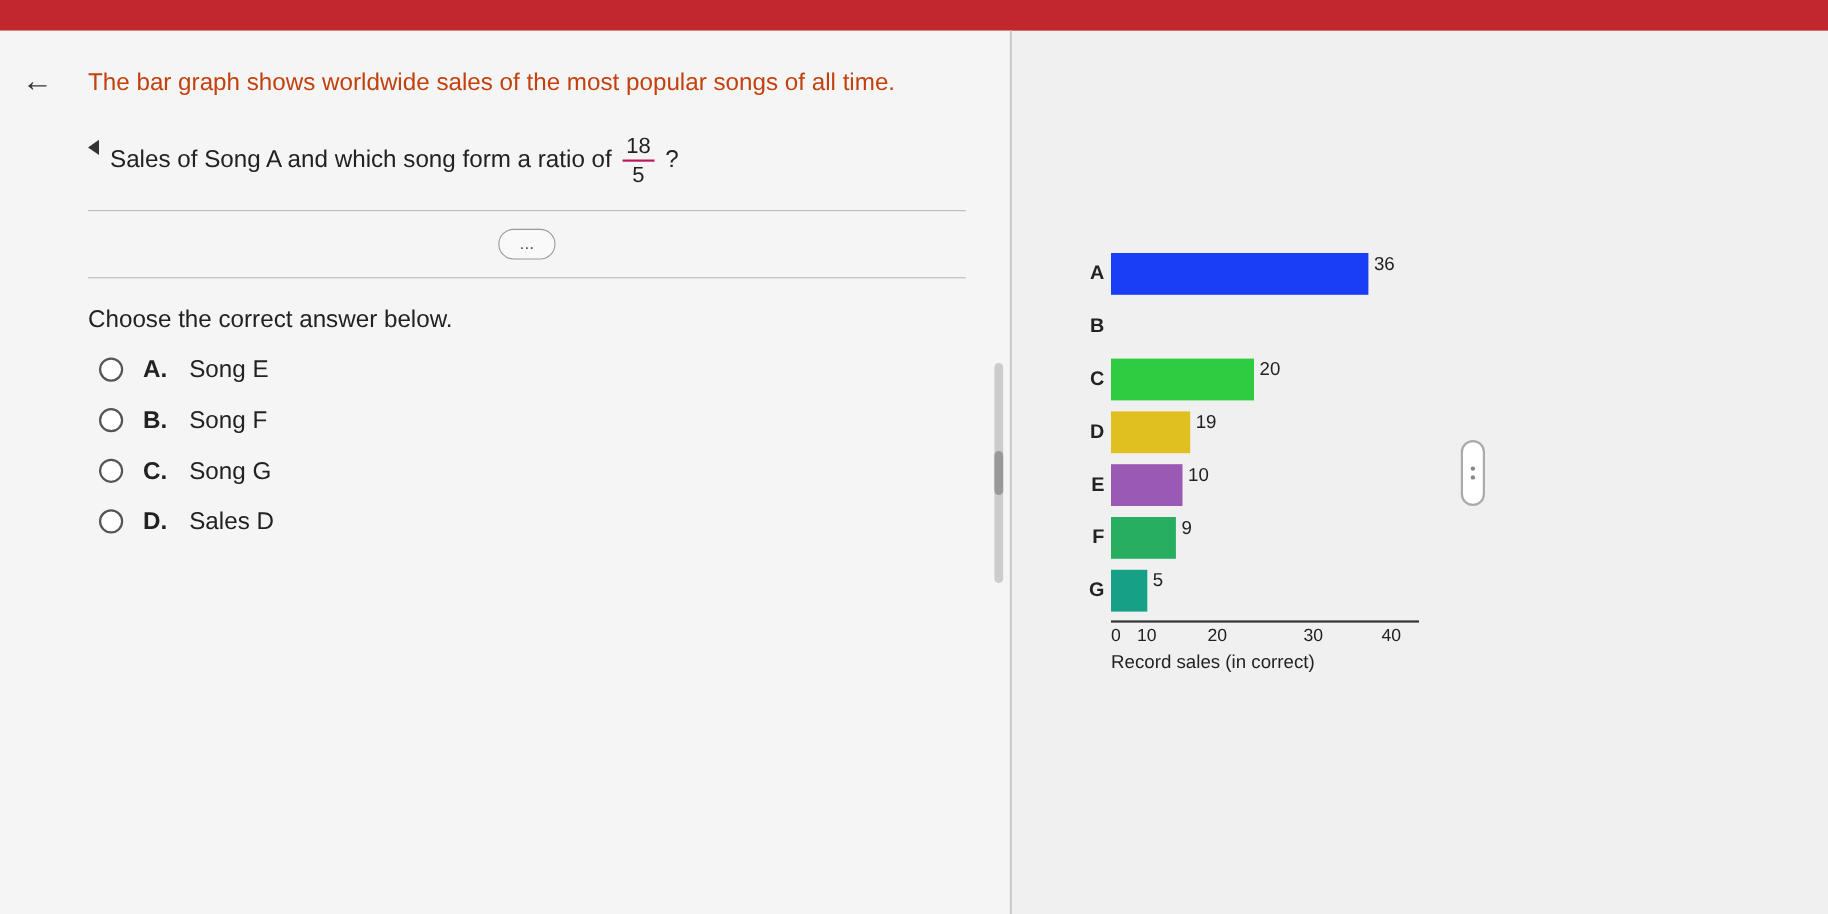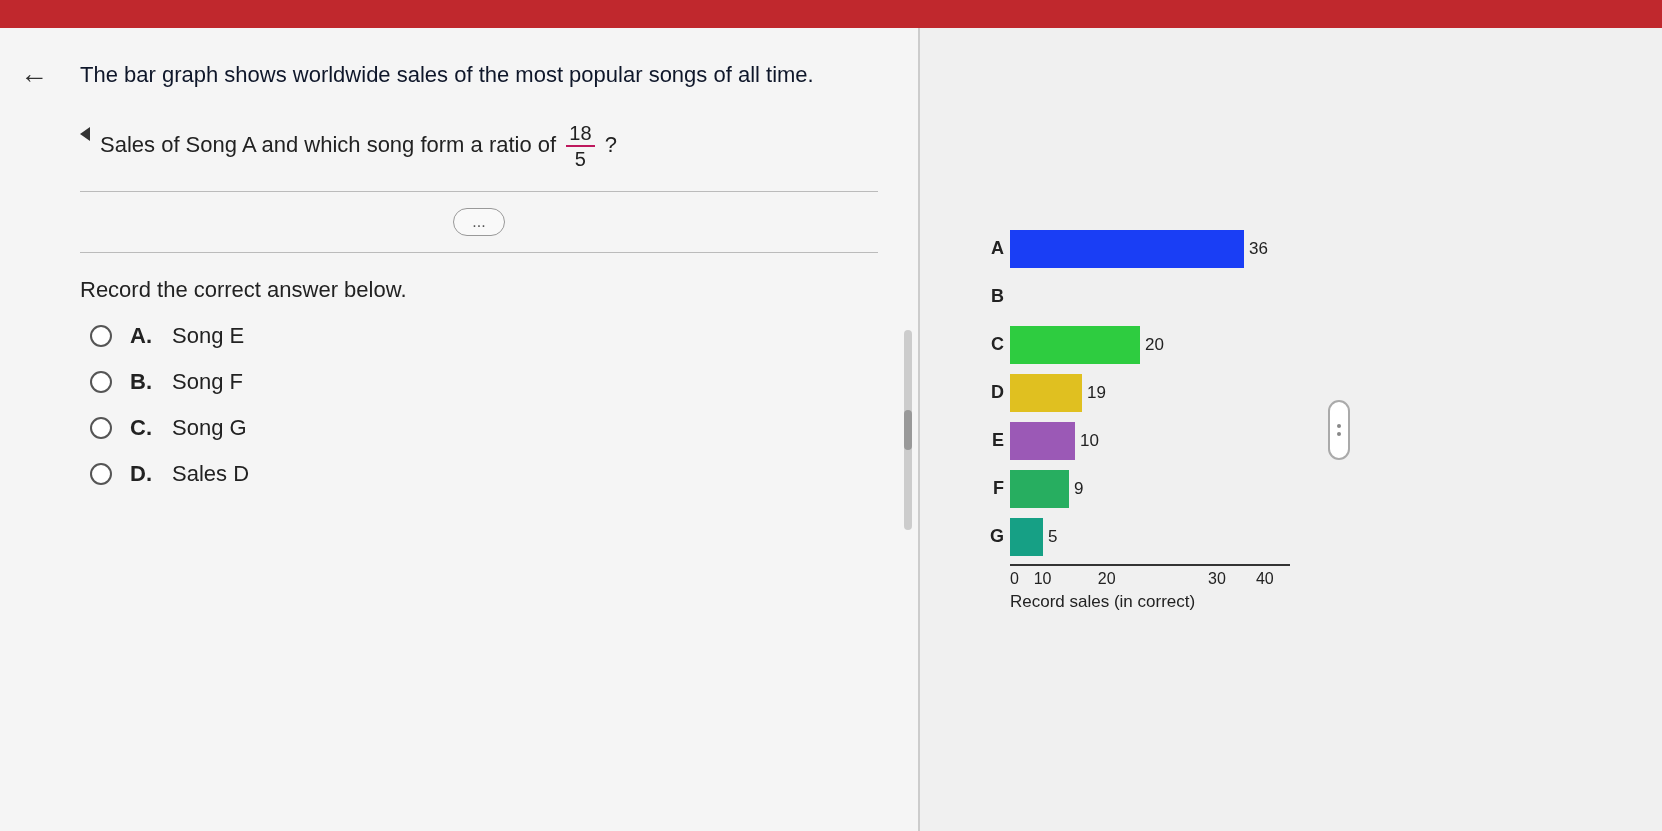--- a/index.html
+++ b/index.html
@@ -34,21 +34,21 @@
       position: absolute;
       left: 20px;
       top: 30px;
       font-size: 28px;
       color: #333;
       cursor: pointer;
     }
     .description {
       font-size: 22px;
       line-height: 1.5;
-      color: #0f172a;
+      color: #c2410c;
       margin-bottom: 30px;
     }
     .question-block {
       margin-bottom: 20px;
     }
     .question-label {
       display: flex;
       align-items: flex-start;
       gap: 10px;
       margin-bottom: 16px;
@@ -159,21 +159,20 @@
       font-size: 18px;
       font-weight: bold;
       color: #222;
       text-align: right;
       margin-right: 6px;
     }
     .bar-wrapper {
       position: relative;
       height: 38px;
       display: flex;
-      align-items: center;
     }
     .bar {
       height: 38px;
       display: block;
     }
     .bar-value {
       font-size: 17px;
       color: #222;
       margin-left: 5px;
     }
@@ -260,21 +259,21 @@
           </span>
           <span>?</span>
         </div>
       </div>
     </div>
 
     <hr class="divider-line">
     <button class="dots-button">...</button>
     <hr class="divider-line">
 
-    <div class="instruction">Record the correct answer below.</div>
+    <div class="instruction">Choose the correct answer below.</div>
 
     <div class="options">
     <div class="option-item">
       <div class="radio-circle"></div>
       <span class="option-letter">A.</span>
       <span>Song E</span>
     </div>
         <div class="option-item">
       <div class="radio-circle"></div>
       <span class="option-letter">B.</span>
@@ -342,21 +341,21 @@
       <div class="bar-wrapper">
         <div class="bar" style="width:33px; background:#16a085;"></div>
         <span class="bar-value">5</span>
       </div>
     </div>
         <div class="x-axis-line"></div>
         <div class="x-labels">
           <span class="x-label" style="width: 24px; text-align: left;">0</span>
           <span class="x-label" style="width: 65px; text-align: left;">10</span>
           <span class="x-label" style="width: 65px; text-align: left;">20</span>
-          <span class="x-label" style="width: 65px; text-align: right;">30</span>
+          <span class="x-label" style="width: 65px; text-align: center;">30</span>
           <span class="x-label" style="width: 65px; text-align: left; margin-left: 30px;">40</span>
         </div>
         <div class="x-axis-title">Record sales (in correct)</div>
         <div class="scroll-handle">
     <div class="scroll-dot"></div>
     <div class="scroll-dot"></div>
   </div>
       </div>
   </div>
 </div>

